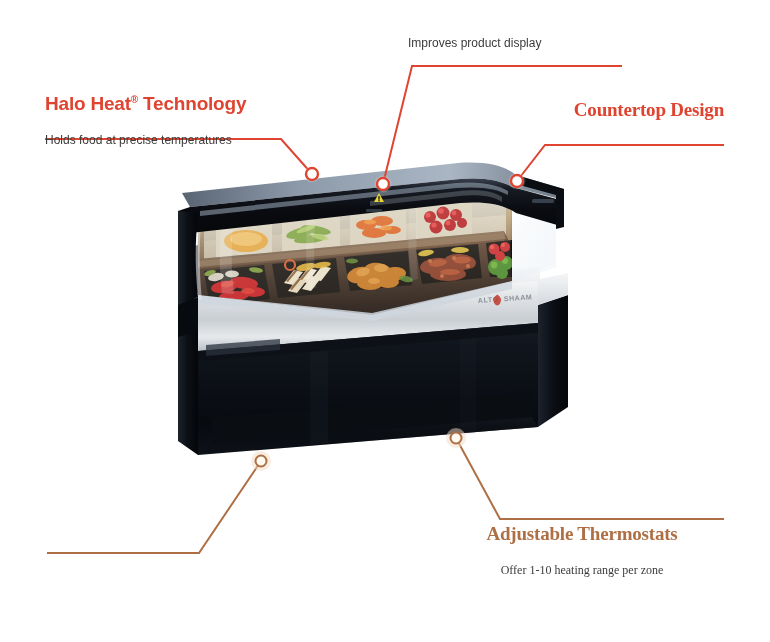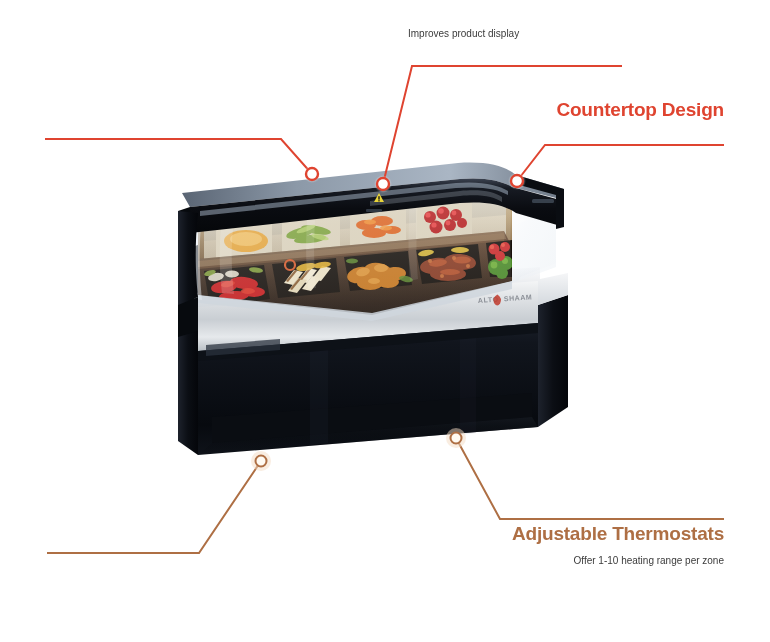--- a/index.html
+++ b/index.html
@@ -33,41 +33,41 @@
     white-space: nowrap;
     letter-spacing: -0.2px;
   }
   .callout .title sup {
     font-size: 10px;
     font-weight: bold;
     vertical-align: super;
     line-height: 0;
   }
   .callout .sub {
-    font-size: 10px;
+    font-size: 12px;
     font-weight: normal;
     line-height: 18px;
     color: #3b3b3b;
-    margin: 7px 0 0 0;
+    margin: 16px 0 0 0;
     white-space: nowrap;
   }
   .callout .sub.wrap { white-space: normal; }
 
   .c-red .title { color: #df4430; }
   .c-brown .title { color: #ae6f44; }
 
   
   .align-left  { text-align: left; }
-  .align-right { text-align: right; }
+  .align-right { text-align: right; font-family: Liberation Serif, serif; }
 
   
   #callout-overhead-led { left: 408px; top: 18px; }
   #callout-halo-heat    { left: 45px;  top: 93px; }
   #callout-countertop   { left: 465px; top: 99px; text-align: right; width: 259px; }
-  #callout-thermostats  { left: 440px; top: 523px; text-align: right; width: 284px; }
+  #callout-thermostats  { left: 440px; top: 523px; text-align: center; width: 284px; }
   #callout-heat-zones   { left: 47px;  top: 561px; }
 
   
   #leader-lines {
     position: absolute;
     left: 0; top: 0;
     width: 770px; height: 642px;
     pointer-events: none;
   }
 
@@ -453,20 +453,24 @@
     <g>
       <circle cx="261" cy="461" r="10" fill="#f3dcc4" opacity="0.5"></circle>
       <circle cx="261" cy="461" r="5.5" fill="#fffaf2" stroke="#ae6f44" stroke-width="2"></circle>
     </g>
   </svg>
 
   <div class="callout c-red align-left" id="callout-overhead-led">
     <p class="sub">Improves product display</p>
   </div>
 
+  <div class="callout c-red align-left" id="callout-halo-heat">
+    <p class="title"><span>Halo Heat</span><sup>®</sup><span> Technology</span></p>
+    <p class="sub">Holds food at precise temperatures</p>
+  </div>
 
   <div class="callout c-red align-right" id="callout-countertop">
     <p class="title">Countertop Design</p>
   </div>
 
   <div class="callout c-brown align-right" id="callout-thermostats">
     <p class="title">Adjustable Thermostats</p>
     <p class="sub">Offer 1-10 heating range per zone</p>
   </div>
 

